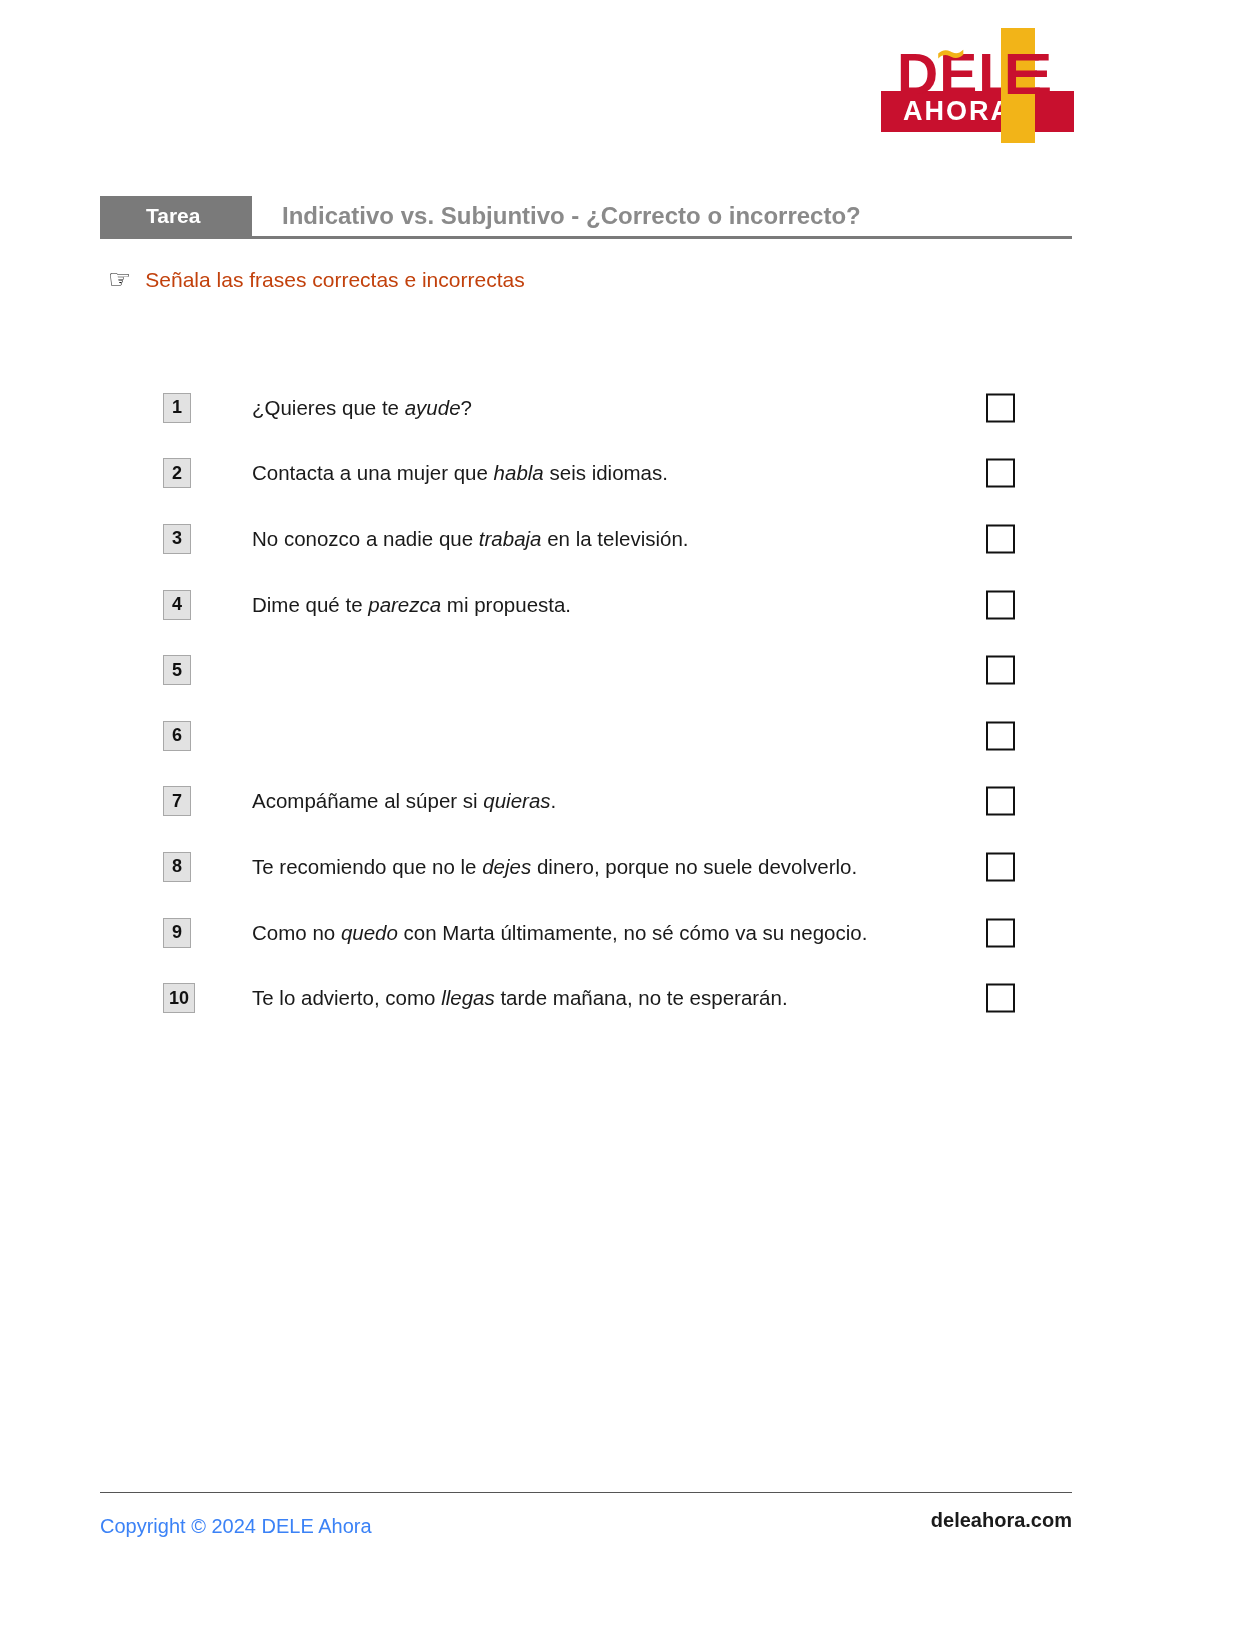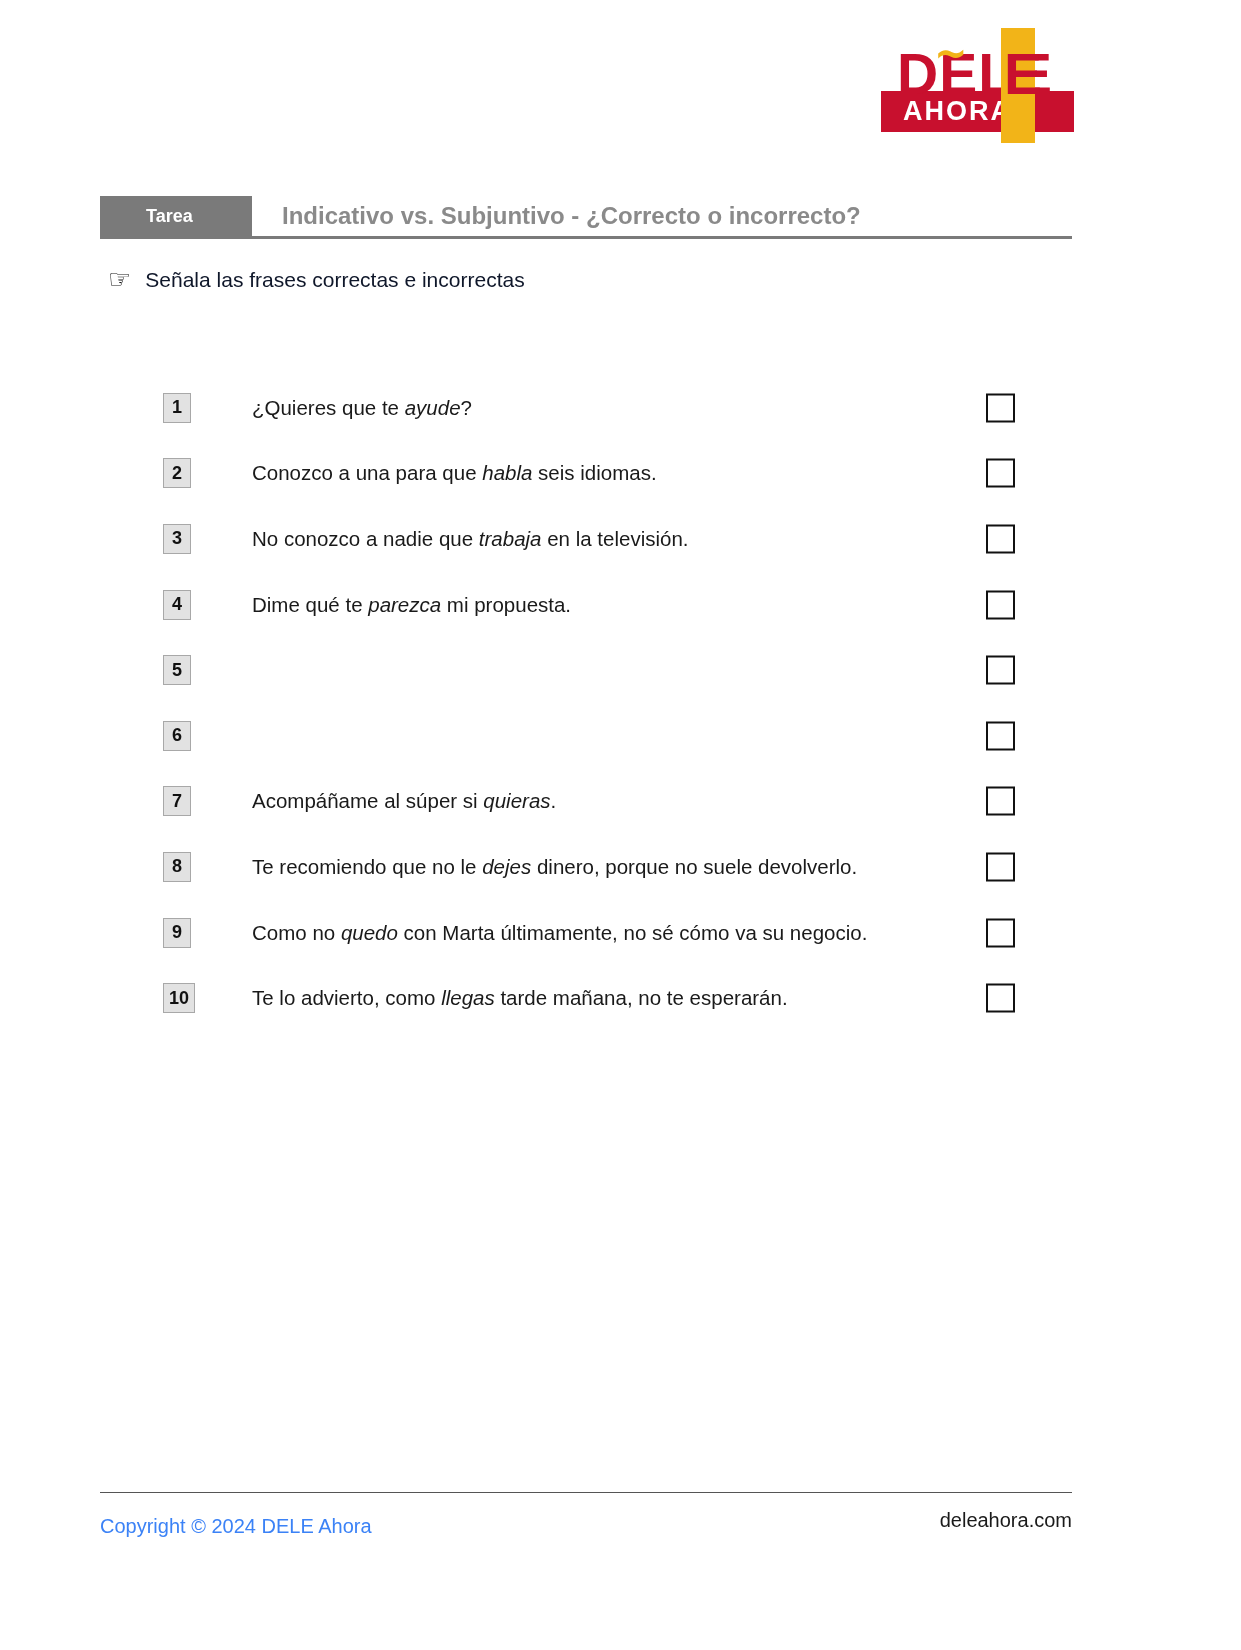--- a/index.html
+++ b/index.html
@@ -99,21 +99,21 @@
     height: 40px;
   }
   .task-tag {
     position: absolute;
     left: 0;
     top: 0;
     width: 152px;
     height: 40px;
     background: #7a7a7a;
     color: #ffffff;
-    font-size: 18px;
+    font-size: 21px;
     font-weight: bold;
     display: flex;
     align-items: center;
     padding-left: 46px;
     box-sizing: border-box;
   }
   .task-title {
     position: absolute;
     left: 182px;
     top: 0;
@@ -145,21 +145,21 @@
   }
   .hand-icon {
     font-size: 26px;
     line-height: 1;
     color: #111;
     font-family: "DejaVu Sans", sans-serif;
     margin-top: -2px;
   }
   .instruction-text {
     font-size: 21px;
-    color: #0f172a;
+    color: #c2410c;
     white-space: nowrap;
   }
 
   
   .qlist {
     position: absolute;
     left: 100px;
     top: 375px;
     width: 972px;
   }
@@ -230,21 +230,21 @@
     align-items: center;
     justify-content: space-between;
   }
   .footer-left {
     font-size: 20px;
     color: #3b82f6;
     margin-top: 12px;
   }
   .footer-right {
     font-size: 20px;
-    font-weight: normal;
+    font-weight: bold;
     color: #1a1a1a;
   }
 </style>
 </head>
 <body>
 
 <div class="page">
 
   <div class="logo-wrap">
     <div class="logo-red-strip"></div>
@@ -269,21 +269,21 @@
   <div class="qlist">
 
     <div class="qrow">
       <div class="qnum">1</div>
       <div class="qtext"><span>¿Quieres que te </span><em>ayude</em><span>?</span></div>
       <div class="qbox"></div>
     </div>
 
     <div class="qrow">
       <div class="qnum">2</div>
-      <div class="qtext"><span>Conozco a una para que </span><em>habla</em><span> seis idiomas.</span></div>
+      <div class="qtext"><span>Contacta a una mujer que </span><em>habla</em><span> seis idiomas.</span></div>
       <div class="qbox"></div>
     </div>
 
     <div class="qrow">
       <div class="qnum">3</div>
       <div class="qtext"><span>No conozco a nadie que </span><em>trabaja</em><span> en la televisión.</span></div>
       <div class="qbox"></div>
     </div>
 
     <div class="qrow">

